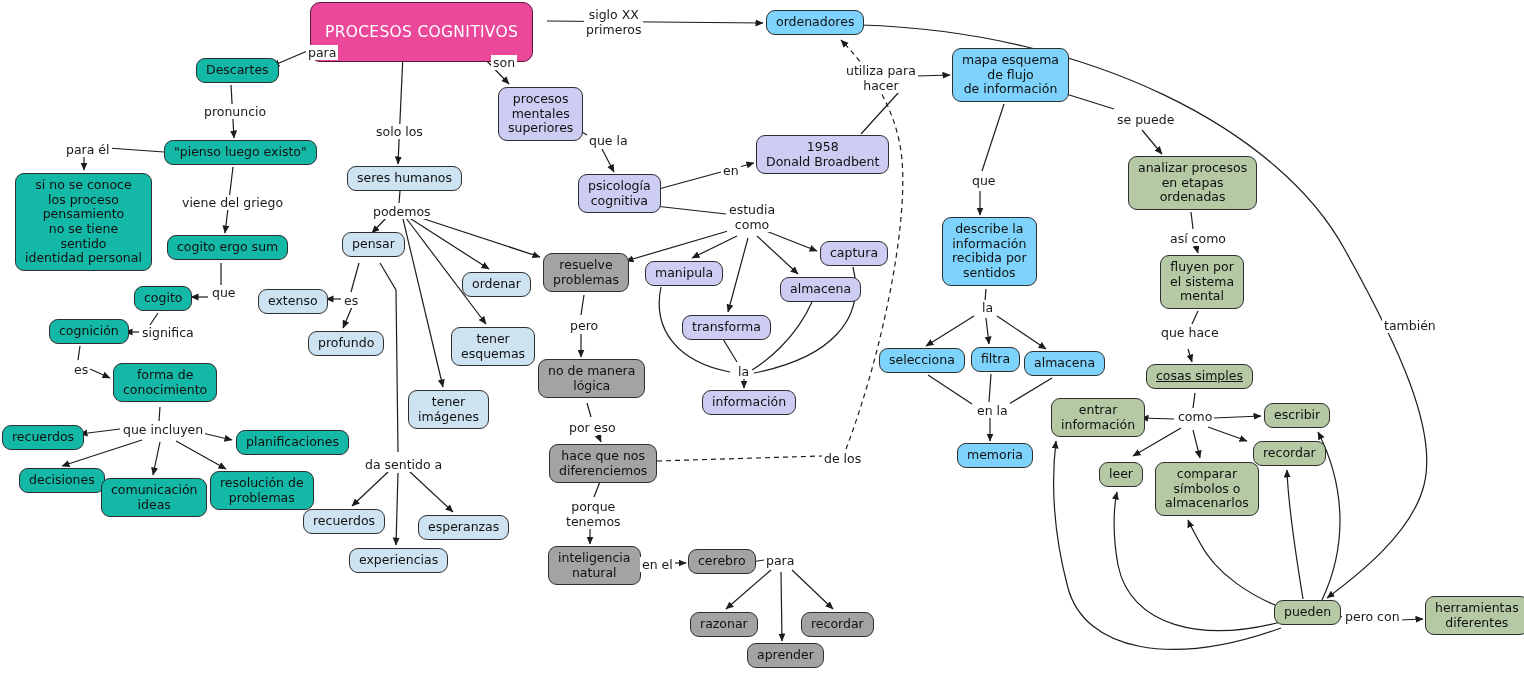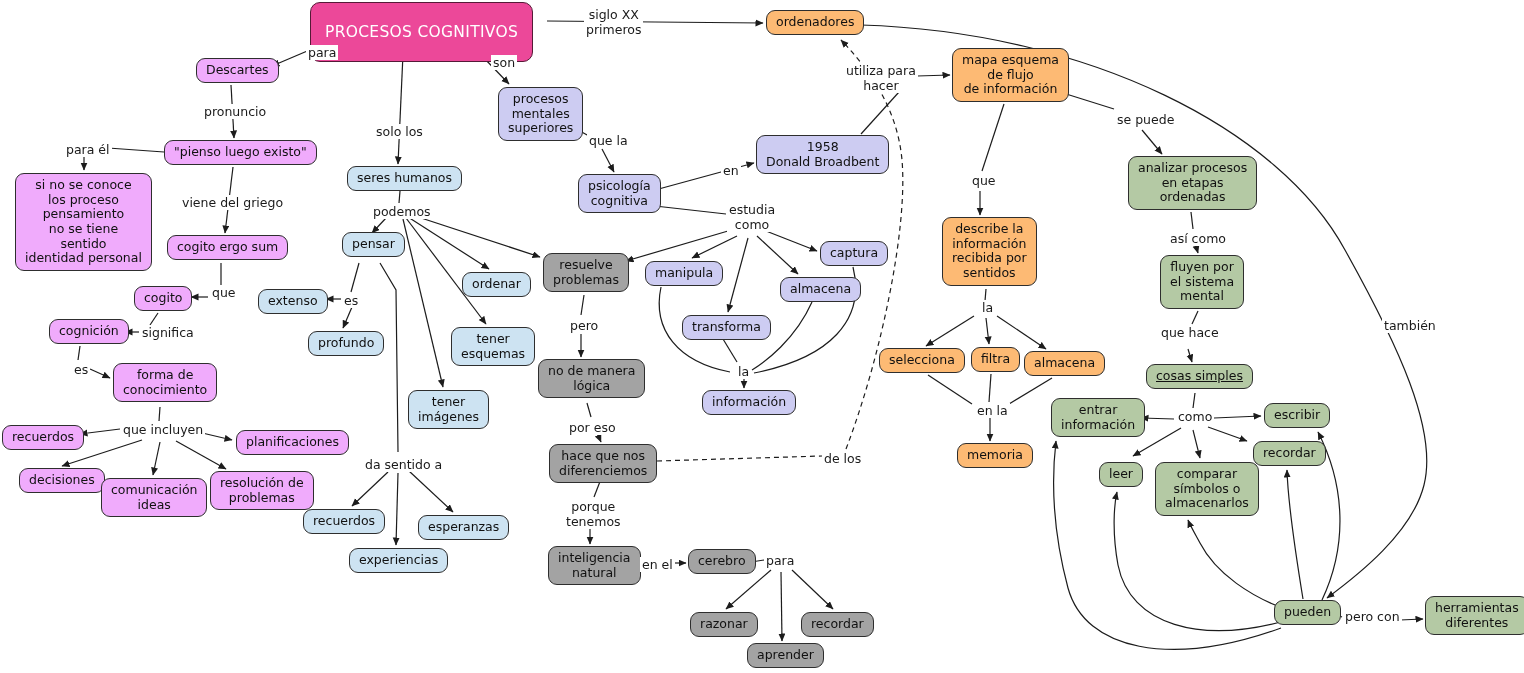--- a/index.html
+++ b/index.html
@@ -8,25 +8,25 @@
     font-family:"DejaVu Sans","Liberation Sans",sans-serif;
   }
   #edges{position:absolute;left:0;top:0;width:1524px;height:673px;}
   .node{
     position:absolute;box-sizing:border-box;border:1.4px solid #2e2e2e;border-radius:9px;
     padding:4px 9px;font-size:12.5px;line-height:1.17;color:#111;text-align:center;
     white-space:pre-line;
   }
   .node.magenta{background:#ec4899;border-color:#551a37;color:#ffffff;font-weight:normal;
     font-size:15.5px;padding:20px 14px;border-radius:10px;letter-spacing:.3px;}
-  .node.green{background:#f0abfc;}
+  .node.green{background:#14b8a6;}
   .node.blue{background:#cde3f2;}
   .node.yellow{background:#a3a3a3;}
   .node.purple{background:#cdccf2;}
-  .node.peach{background:#fdba74;}
+  .node.peach{background:#7dd3fc;}
   .node.sage{background:#b4c9a4;}
   .edge-label{
     position:absolute;background:#ffffff;color:#1a1a1a;font-size:12.5px;line-height:1.2;
     padding:0 2px;white-space:pre-line;
   }
   .edge-label.center{text-align:center;}
   path.edge{fill:none;stroke:#1c1c1c;stroke-width:1.2;}
   path.edge.dashed{stroke-dasharray:5,4;}
 </style>
 </head>

